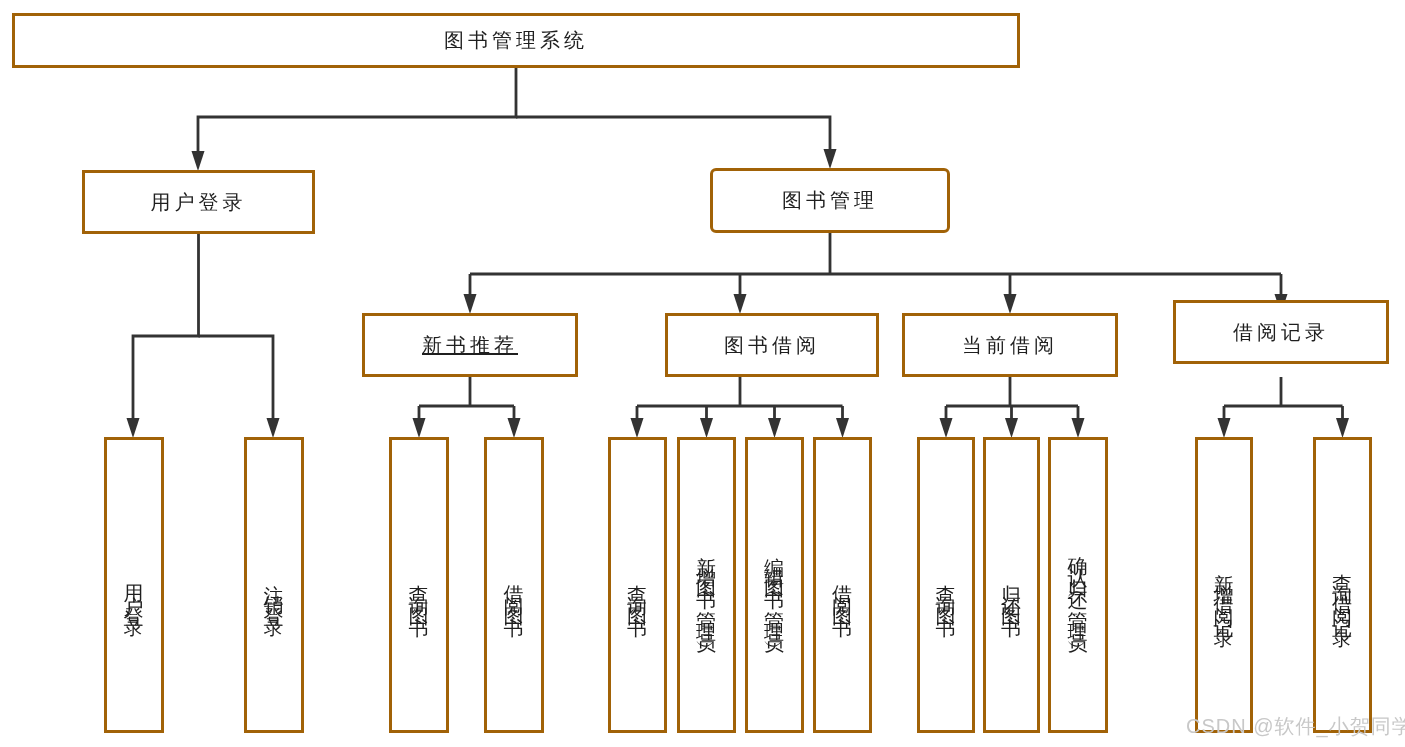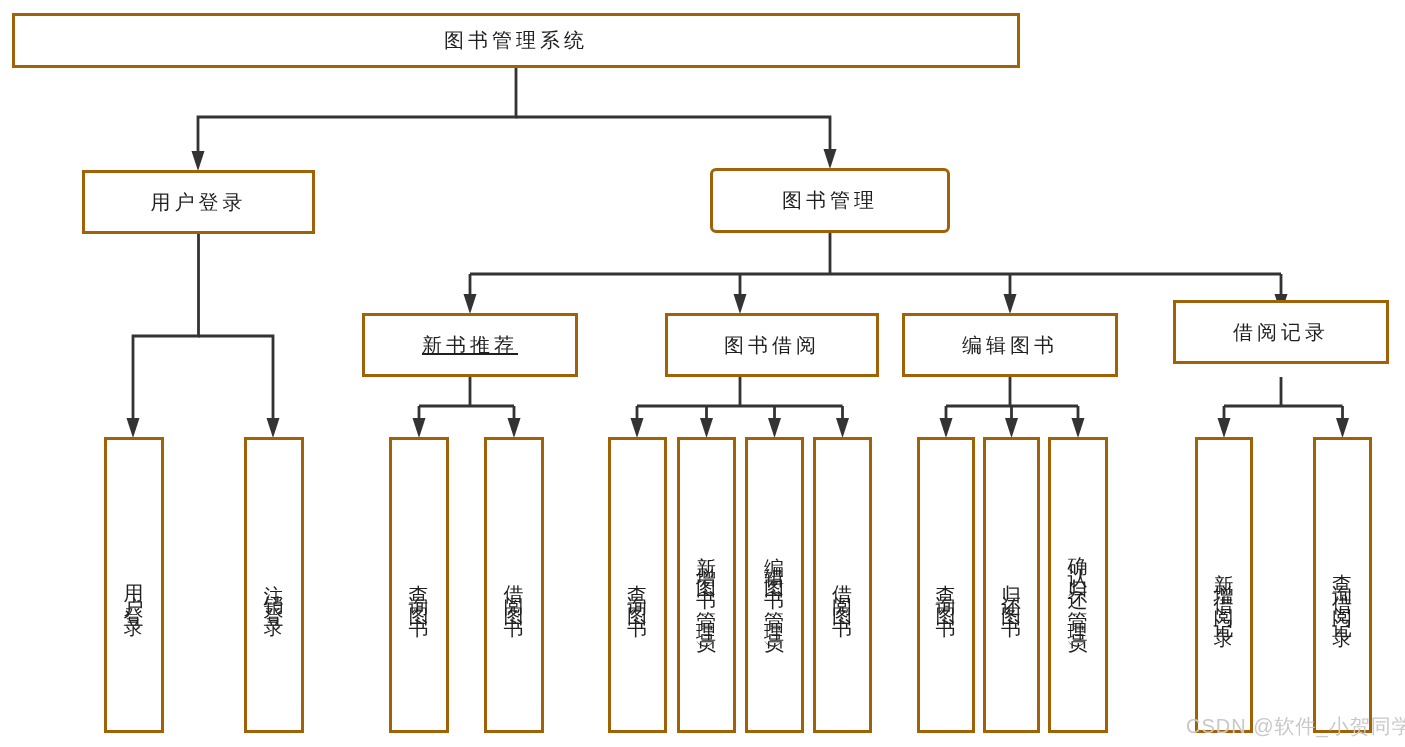--- a/index.html
+++ b/index.html
@@ -97,21 +97,21 @@
     </g>
   </svg>
 
   <div class="node h" style="left:12px; top:13px; width:1008px; height:55px;">图书管理系统</div>
 
   <div class="node h" style="left:82px; top:170px; width:233px; height:64px;">用户登录</div>
   <div class="node h" style="left:710px; top:168px; width:240px; height:65px;border-radius:6px;">图书管理</div>
 
   <div class="node h" style="left:362px; top:313px; width:216px; height:64px;text-decoration:underline;">新书推荐</div>
   <div class="node h" style="left:633px; top:313px; width:214px; height:64px;margin-left:32px;">图书借阅</div>
-  <div class="node h" style="left:902px; top:313px; width:216px; height:64px;">编辑图书</div>
+  <div class="node h" style="left:902px; top:313px; width:216px; height:64px;">当前借阅</div>
   <div class="node h" style="left:1173px; top:300px; width:216px; height:64px;">借阅记录</div>
 
   <div class="node v" style="left:104px; top:437px; width:60px; height:296px;">
     <span class="vtext">用户登录</span>
   </div>
   <div class="node v" style="left:244px; top:437px; width:60px; height:296px;">
     <span class="vtext">注销登录</span>
   </div>
 
   <div class="node v" style="left:389px; top:437px; width:60px; height:296px;">

